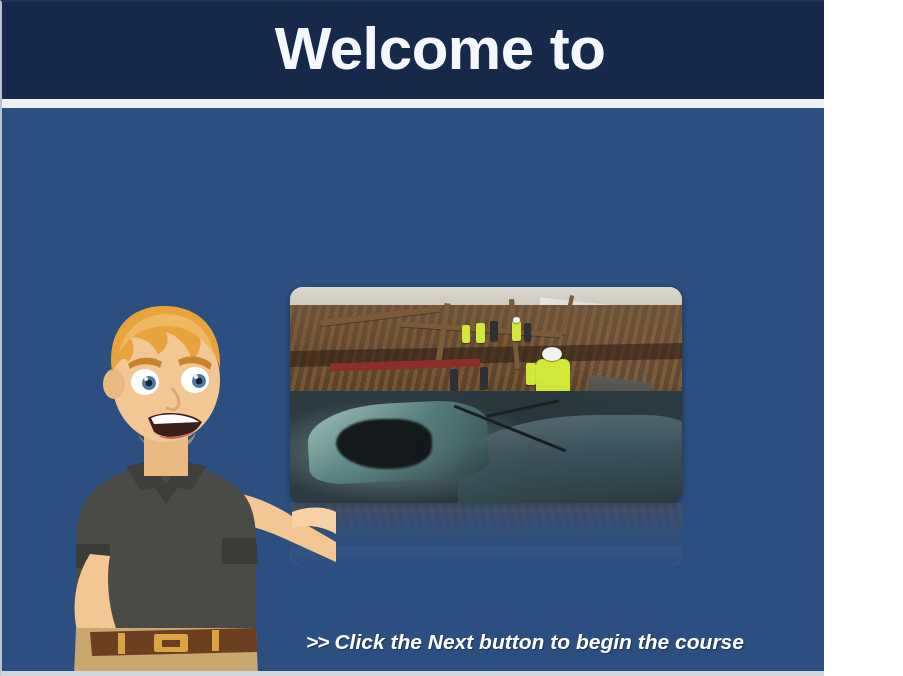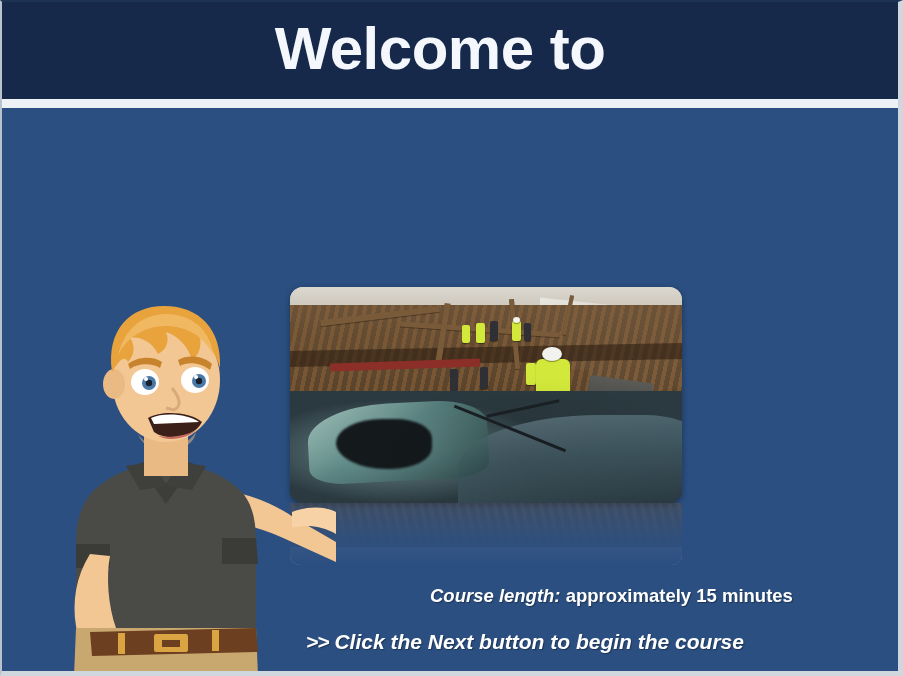--- a/index.html
+++ b/index.html
@@ -7,21 +7,21 @@
     margin: 0;
     padding: 0;
     background: #ffffff;
   }
   body {
     font-family: "Liberation Sans", sans-serif;
   }
 
   .slide {
     position: relative;
-    width: 903px;
+    width: 824px;
     height: 676px;
     overflow: hidden;
     background: #2b4f81;
     box-sizing: border-box;
   }
 
   
   .frame-border {
     position: absolute;
     left: 0; top: 0;
@@ -411,24 +411,20 @@
       <path d="M166 112 C 174 122, 176 130, 168 134 L 160 132" fill="none" stroke="#d9a97a" stroke-width="3"></path>
 
       <path d="M142 142 C 156 134, 184 136, 196 146 C 188 162, 162 166, 148 156 Z" fill="#3a2018"></path>
       <path d="M145 142 C 158 136, 182 138, 193 146 L 148 148 Z" fill="#ffffff"></path>
       <path d="M152 160 C 164 166, 182 162, 190 154 C 180 160, 164 162, 152 160 Z" fill="#c4675f"></path>
 
       <path d="M132 158 C 142 176, 178 176, 190 156 C 186 180, 140 182, 132 158 Z" fill="#eaba84" opacity="0.55"></path>
     </svg>
   </div>
 
-  <div class="course-length">
-    <span class="lbl">Course length:</span>
-    <span class="val">approximately 15 minutes</span>
-  </div>
 
   <div class="next-line">
     <span class="chev">&gt;&gt;</span>
     <span>Click the Next button to begin the course</span>
   </div>
 
   <div class="frame-border"></div>
 </div>
 
 </body></html>

